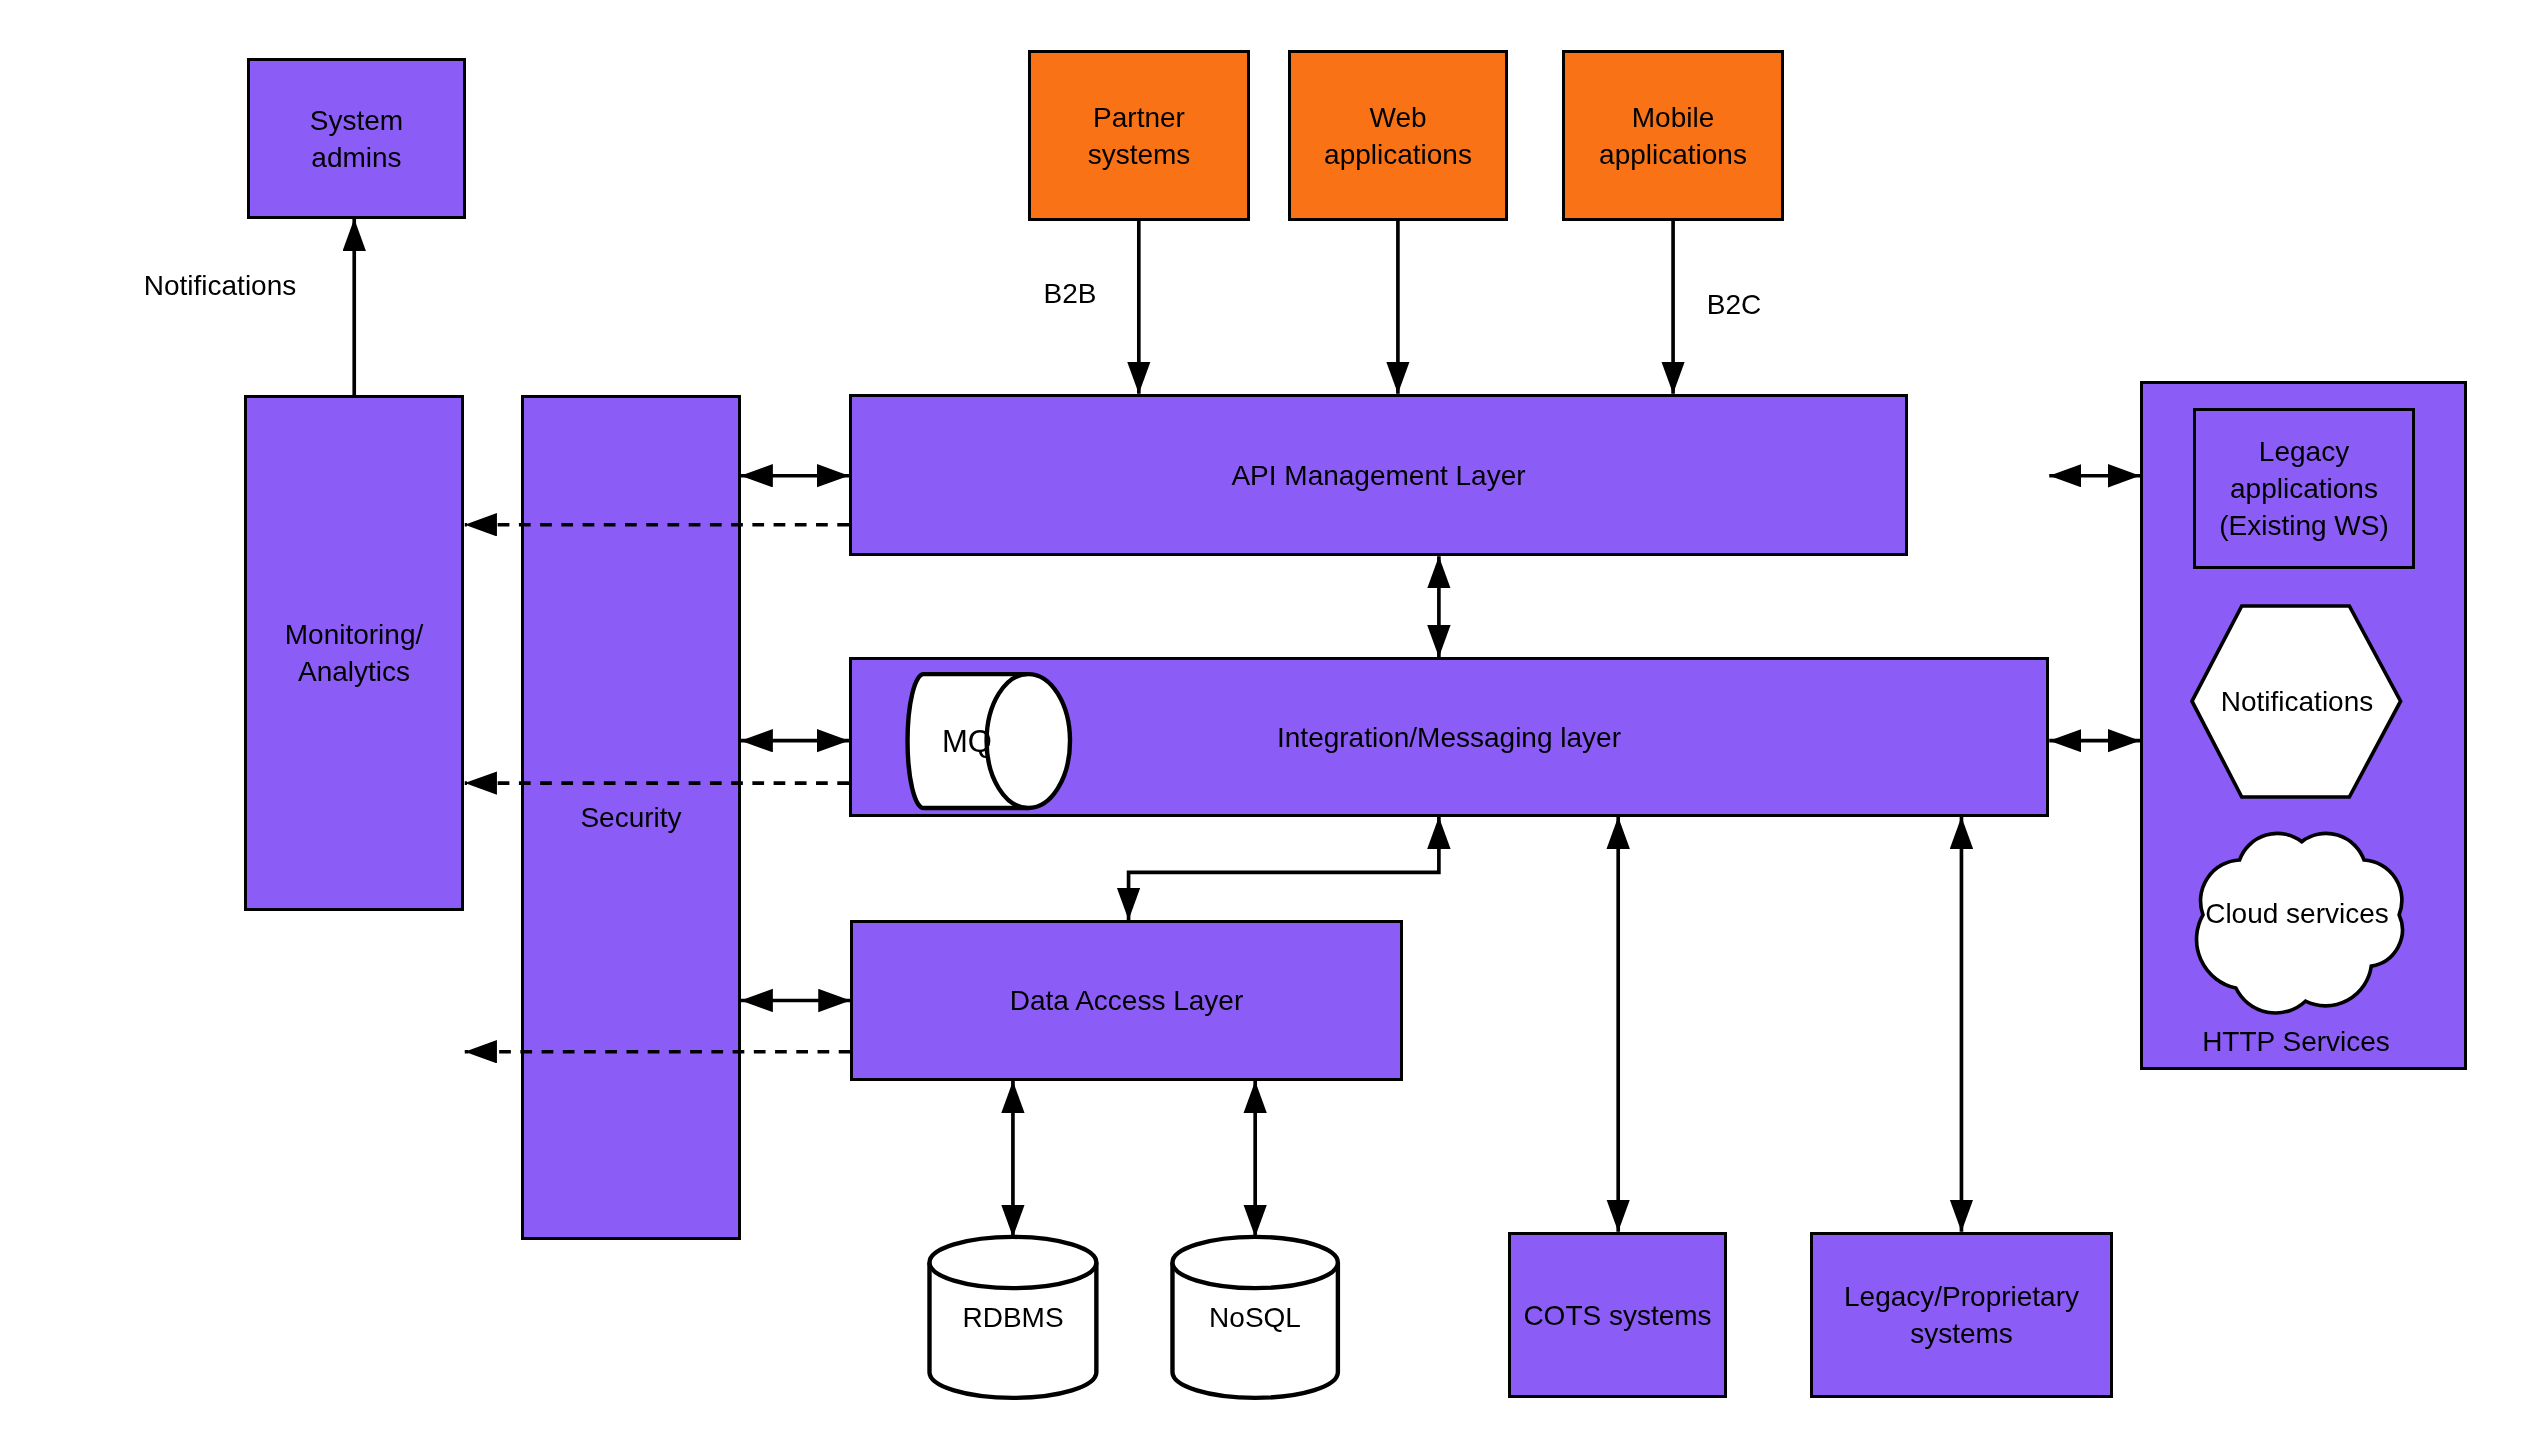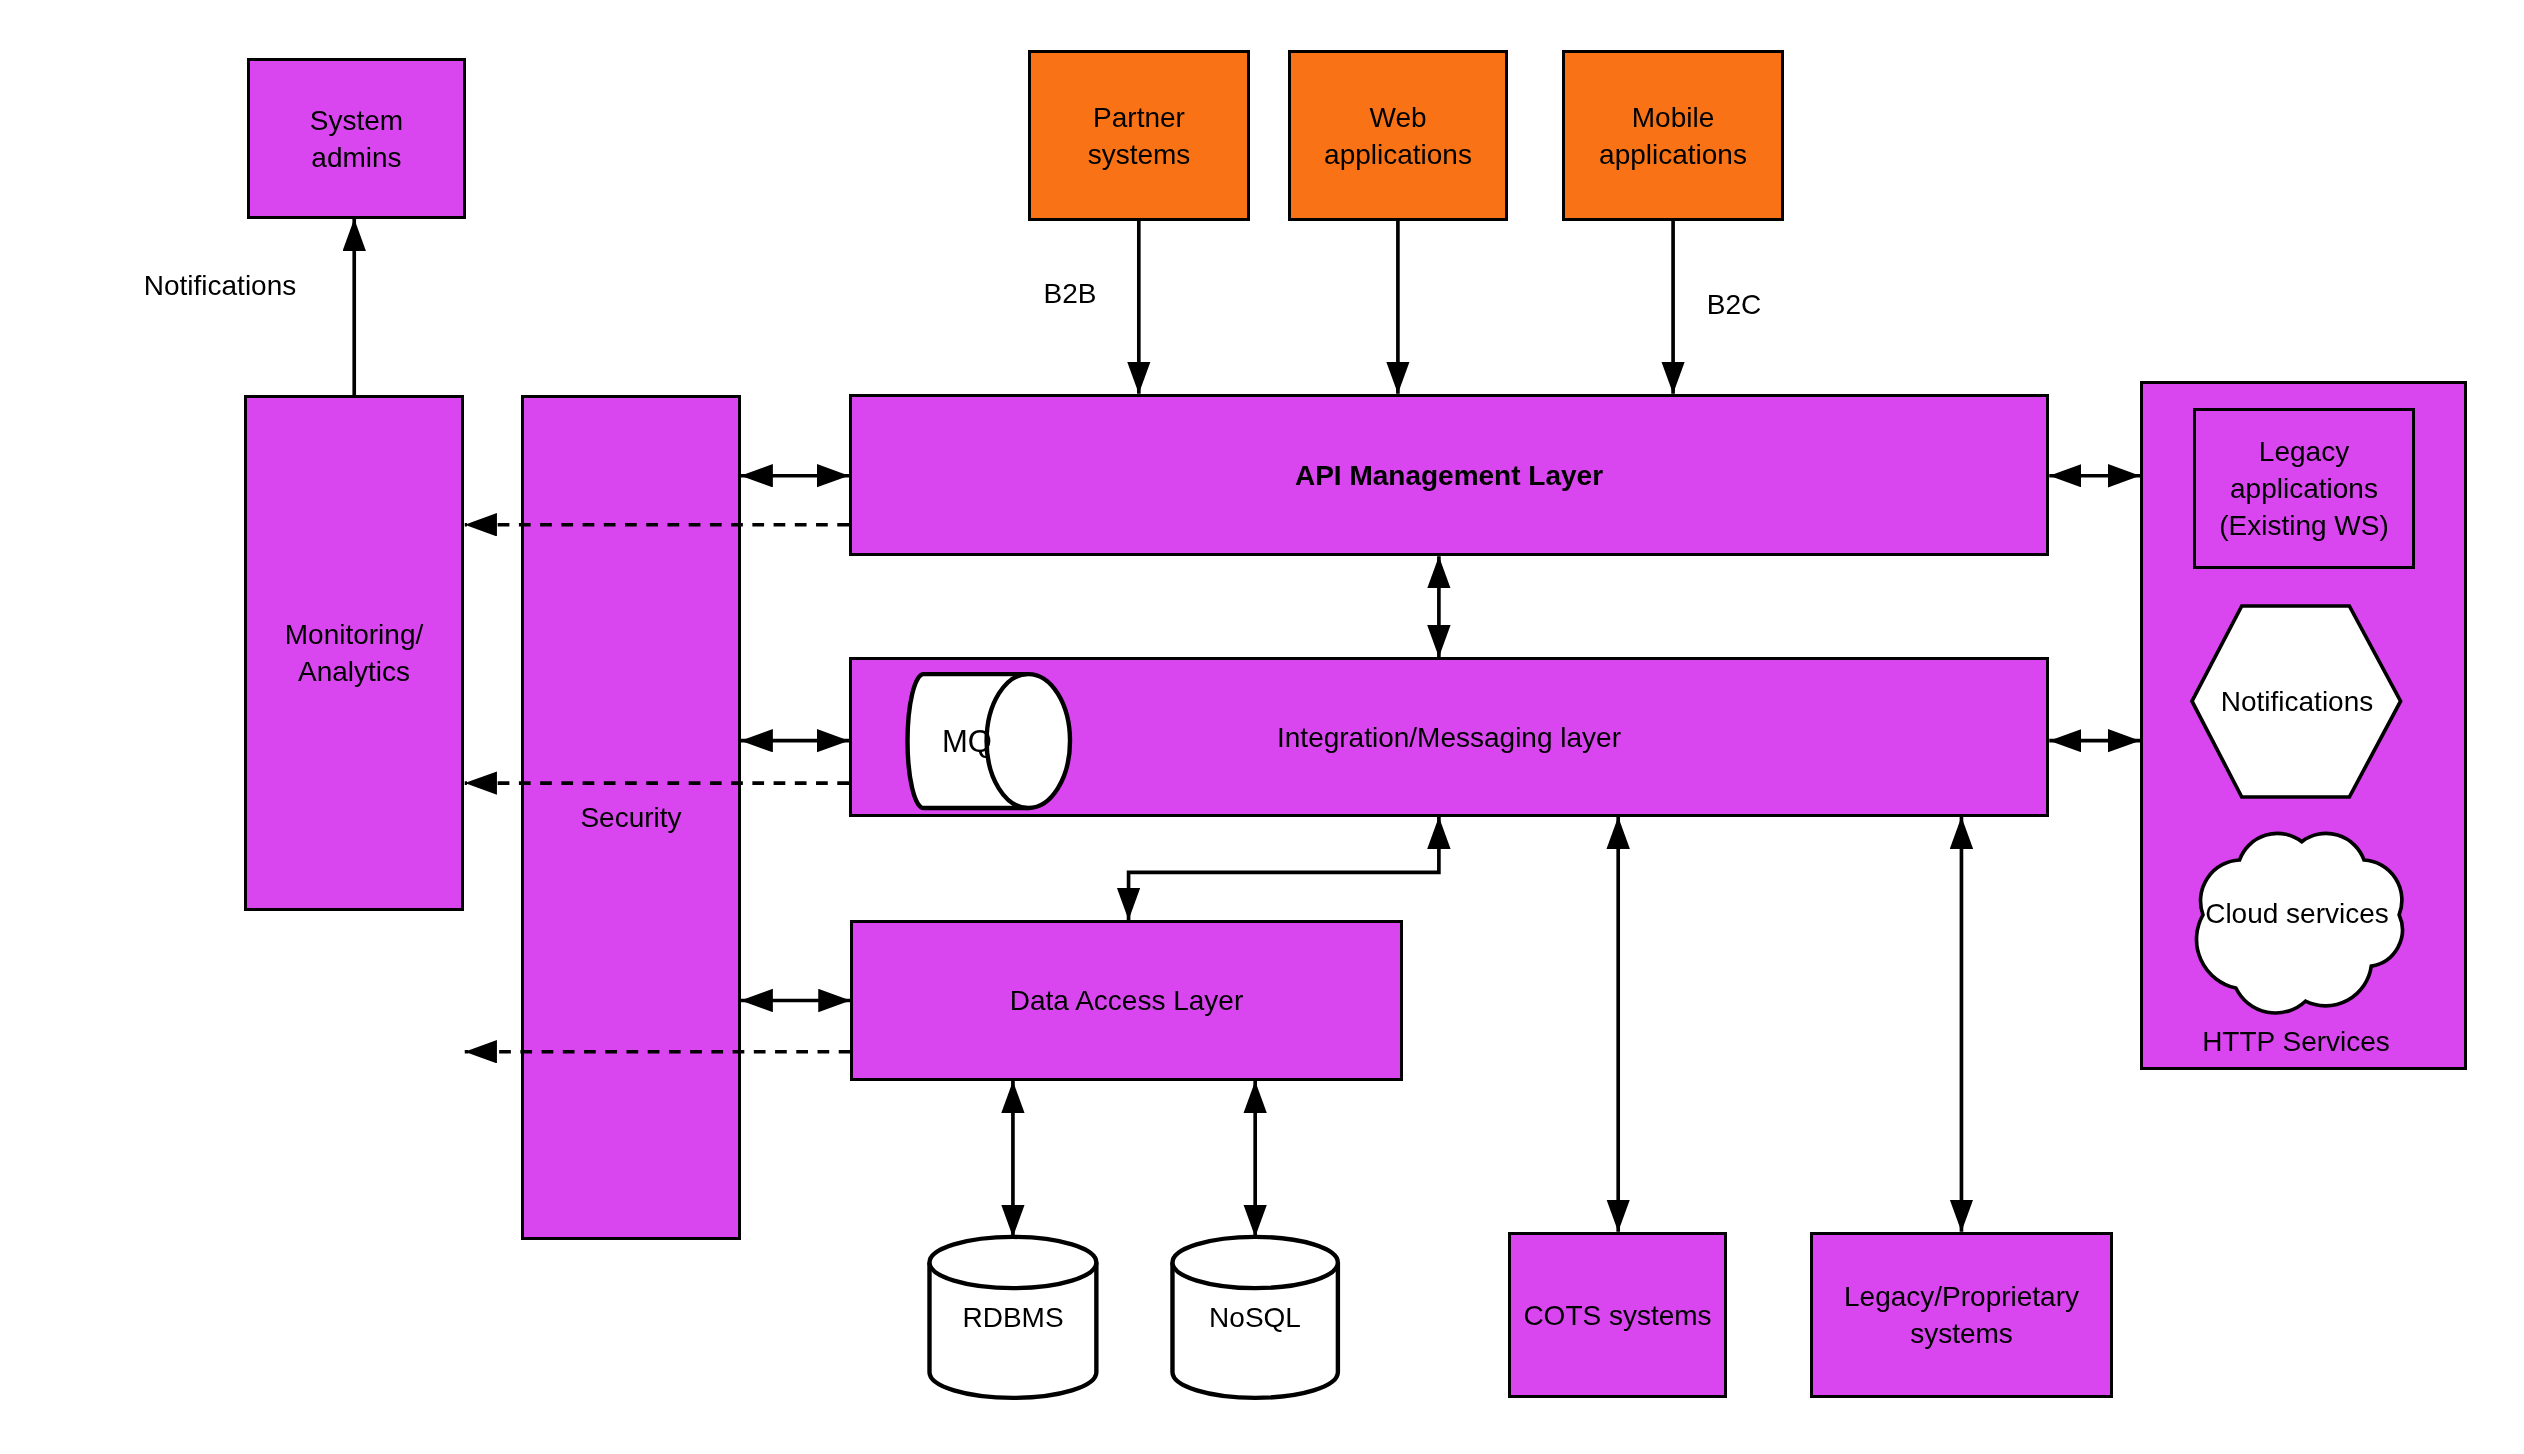--- a/index.html
+++ b/index.html
@@ -1,18 +1,18 @@
 <!DOCTYPE html>
 <html style="font-size:11.7px"><head>
 <meta charset="utf-8">
 <style>
   html,body{margin:0;padding:0;background:#fff;}
   #canvas{position:relative;width:2525px;height:1455px;background:#fff;overflow:hidden;
           font-family:"Liberation Sans", sans-serif;color:#000;}
-  .box{position:absolute;box-sizing:border-box;border:3.7px solid #000;background:#d946ef;
+  .box{position:absolute;box-sizing:border-box;border:3.7px solid #000;background:#8b5cf6;
        display:flex;align-items:center;justify-content:center;text-align:center;}
   .box .lbl{font-size:28px;line-height:37px;white-space:pre-line;}
   .green{background:#f97316;text-align:center;}
   svg.overlay{position:absolute;left:0;top:0;z-index:5;pointer-events:none;}
   .flabel{position:absolute;z-index:6;transform:translate(-50%,-50%);
           font-size:28px;line-height:37px;white-space:pre-line;text-align:center;}
   .flabel.small{font-size:31px;}
   .arrow{stroke:#000;stroke-width:5;fill:none;}
   .dashed{stroke-dasharray:16 13;}
   .shape{stroke:#000;stroke-width:5;fill:#fff;}
@@ -36,21 +36,21 @@
   <div class="box green" style="left:1288px;top:50px;width:220px;height:171px;">
     <span class="lbl">Web
 applications</span>
   </div>
 
   <div class="box green" style="left:1562px;top:50px;width:222px;height:171px;">
     <span class="lbl">Mobile
 applications</span>
   </div>
 
-  <div class="box" style="left:849px;top:394px;width:1200px;height:162px;font-weight:bold;">
+  <div class="box" style="left:849px;top:394px;width:1059px;height:162px;">
     <span class="lbl">API Management Layer</span>
   </div>
 
   <div class="box" style="left:849px;top:657px;width:1200px;height:160px;">
     <span class="lbl">Integration/Messaging layer</span>
   </div>
 
   <div class="box" style="left:850px;top:920px;width:553px;height:161px;">
     <span class="lbl">Data Access Layer</span>
   </div>

